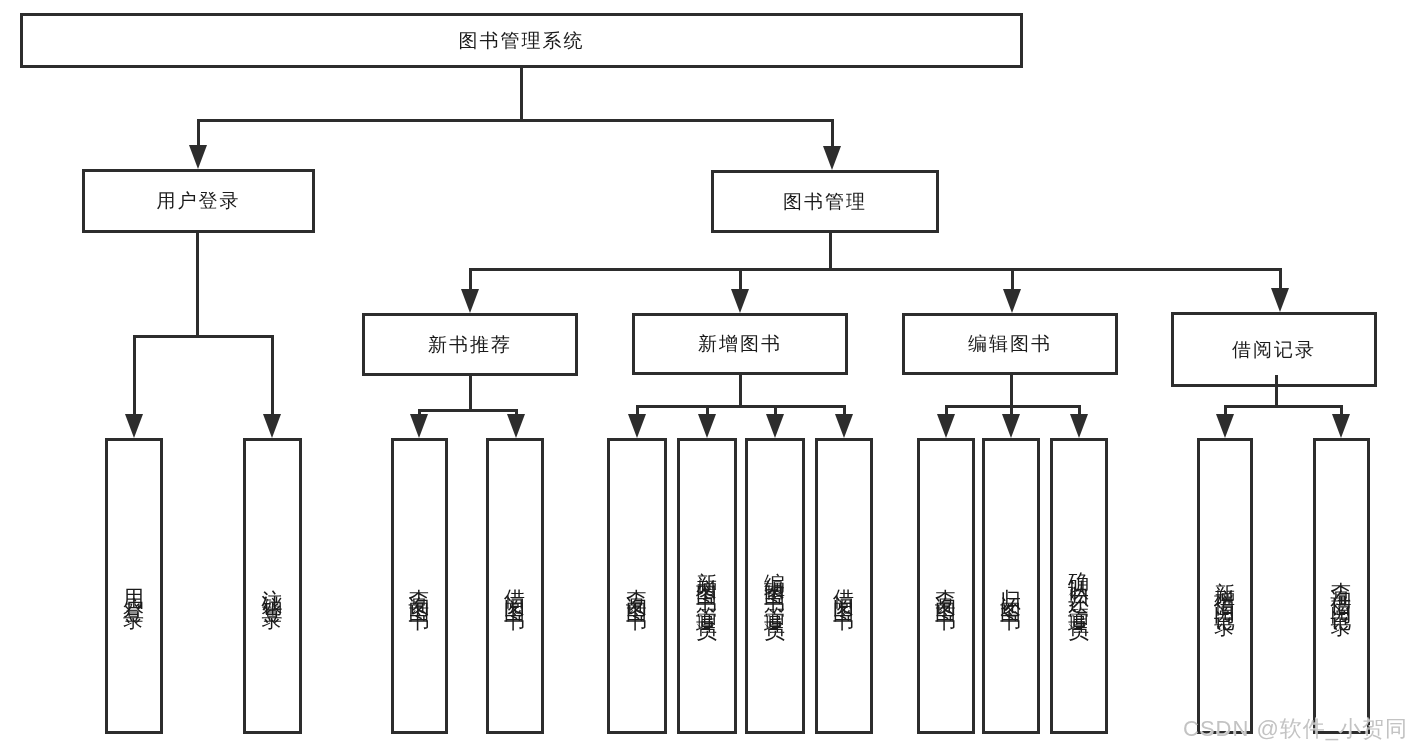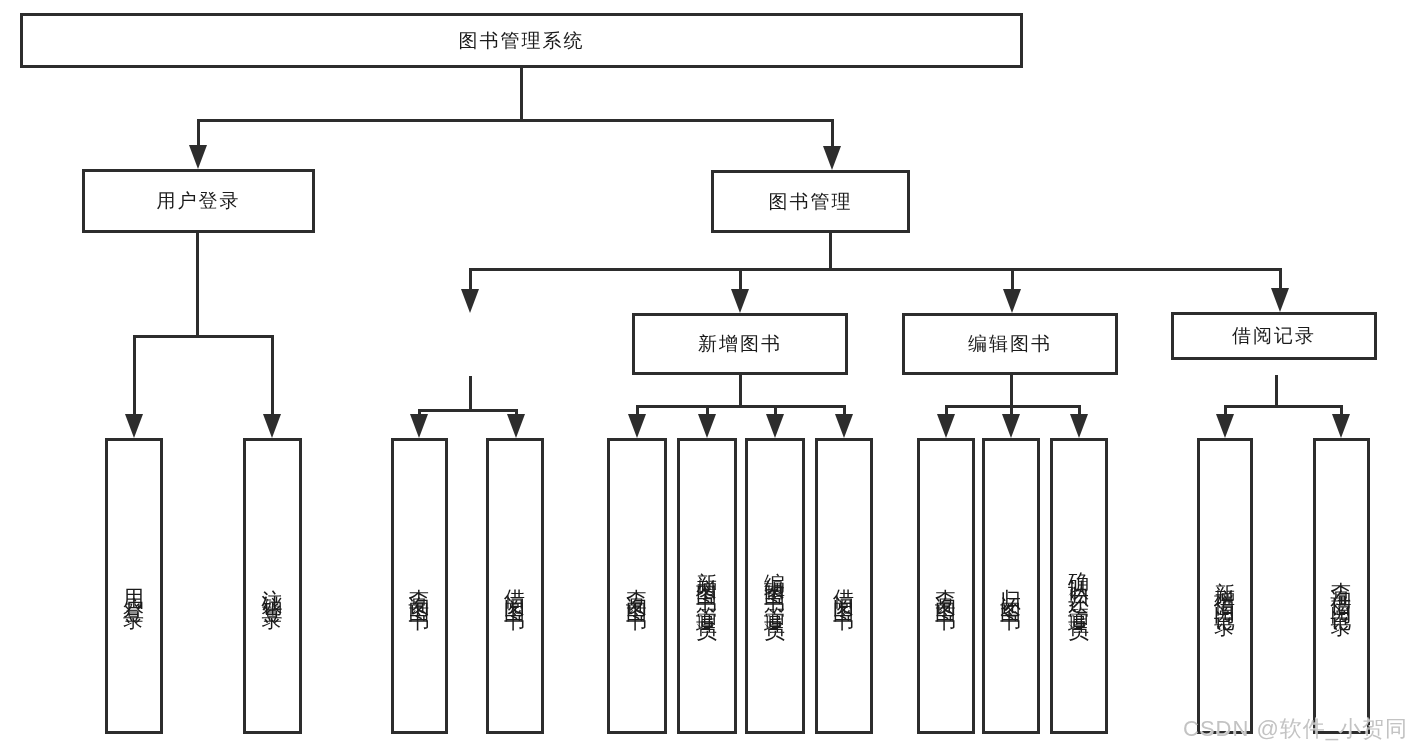--- a/index.html
+++ b/index.html
@@ -65,21 +65,21 @@
   <div class="line" style="left:520px;top:68px;width:3px;height:51px"></div>
   <div class="line" style="left:197px;top:119px;width:637px;height:3px"></div>
   <div class="line" style="left:197px;top:119px;width:3px;height:28px"></div>
   <div class="arrow" style="left:189px;top:145px"></div>
   <div class="line" style="left:831px;top:119px;width:3px;height:29px"></div>
   <div class="arrow" style="left:823px;top:146px"></div>
 
   <div class="node h" style="left:82px;top:169px;width:233px;height:64px">
     <span>用户登录</span>
   </div>
-  <div class="node h" style="left:711px;top:170px;width:199px;height:63px">
+  <div class="node h" style="left:711px;top:170px;width:228px;height:63px">
     <span>图书管理</span>
   </div>
 
   <div class="line" style="left:196px;top:233px;width:3px;height:102px"></div>
   <div class="line" style="left:133px;top:335px;width:141px;height:3px"></div>
   <div class="line" style="left:133px;top:335px;width:3px;height:81px"></div>
   <div class="arrow" style="left:125px;top:414px"></div>
   <div class="line" style="left:271px;top:335px;width:3px;height:81px"></div>
   <div class="arrow" style="left:263px;top:414px"></div>
 
@@ -87,27 +87,30 @@
   <div class="line" style="left:469px;top:268px;width:813px;height:3px"></div>
   <div class="line" style="left:469px;top:268px;width:3px;height:23px"></div>
   <div class="arrow" style="left:461px;top:289px"></div>
   <div class="line" style="left:739px;top:268px;width:3px;height:23px"></div>
   <div class="arrow" style="left:731px;top:289px"></div>
   <div class="line" style="left:1011px;top:268px;width:3px;height:23px"></div>
   <div class="arrow" style="left:1003px;top:289px"></div>
   <div class="line" style="left:1279px;top:268px;width:3px;height:22px"></div>
   <div class="arrow" style="left:1271px;top:288px"></div>
 
+  <div class="node h" style="left:362px;top:313px;width:216px;height:63px">
+    <span>新书推荐</span>
+  </div>
   <div class="node h" style="left:632px;top:313px;width:216px;height:62px">
     <span>新增图书</span>
   </div>
   <div class="node h" style="left:902px;top:313px;width:216px;height:62px">
     <span>编辑图书</span>
   </div>
-  <div class="node h" style="left:1171px;top:312px;width:206px;height:48px">
+  <div class="node h" style="left:1171px;top:312px;width:206px;height:75px">
     <span>借阅记录</span>
   </div>
 
   <div class="line" style="left:469px;top:376px;width:3px;height:33px"></div>
   <div class="line" style="left:418px;top:409px;width:100px;height:3px"></div>
   <div class="line" style="left:418px;top:409px;width:3px;height:7px"></div>
   <div class="arrow" style="left:410px;top:414px"></div>
   <div class="line" style="left:515px;top:409px;width:3px;height:7px"></div>
   <div class="arrow" style="left:507px;top:414px"></div>
 

